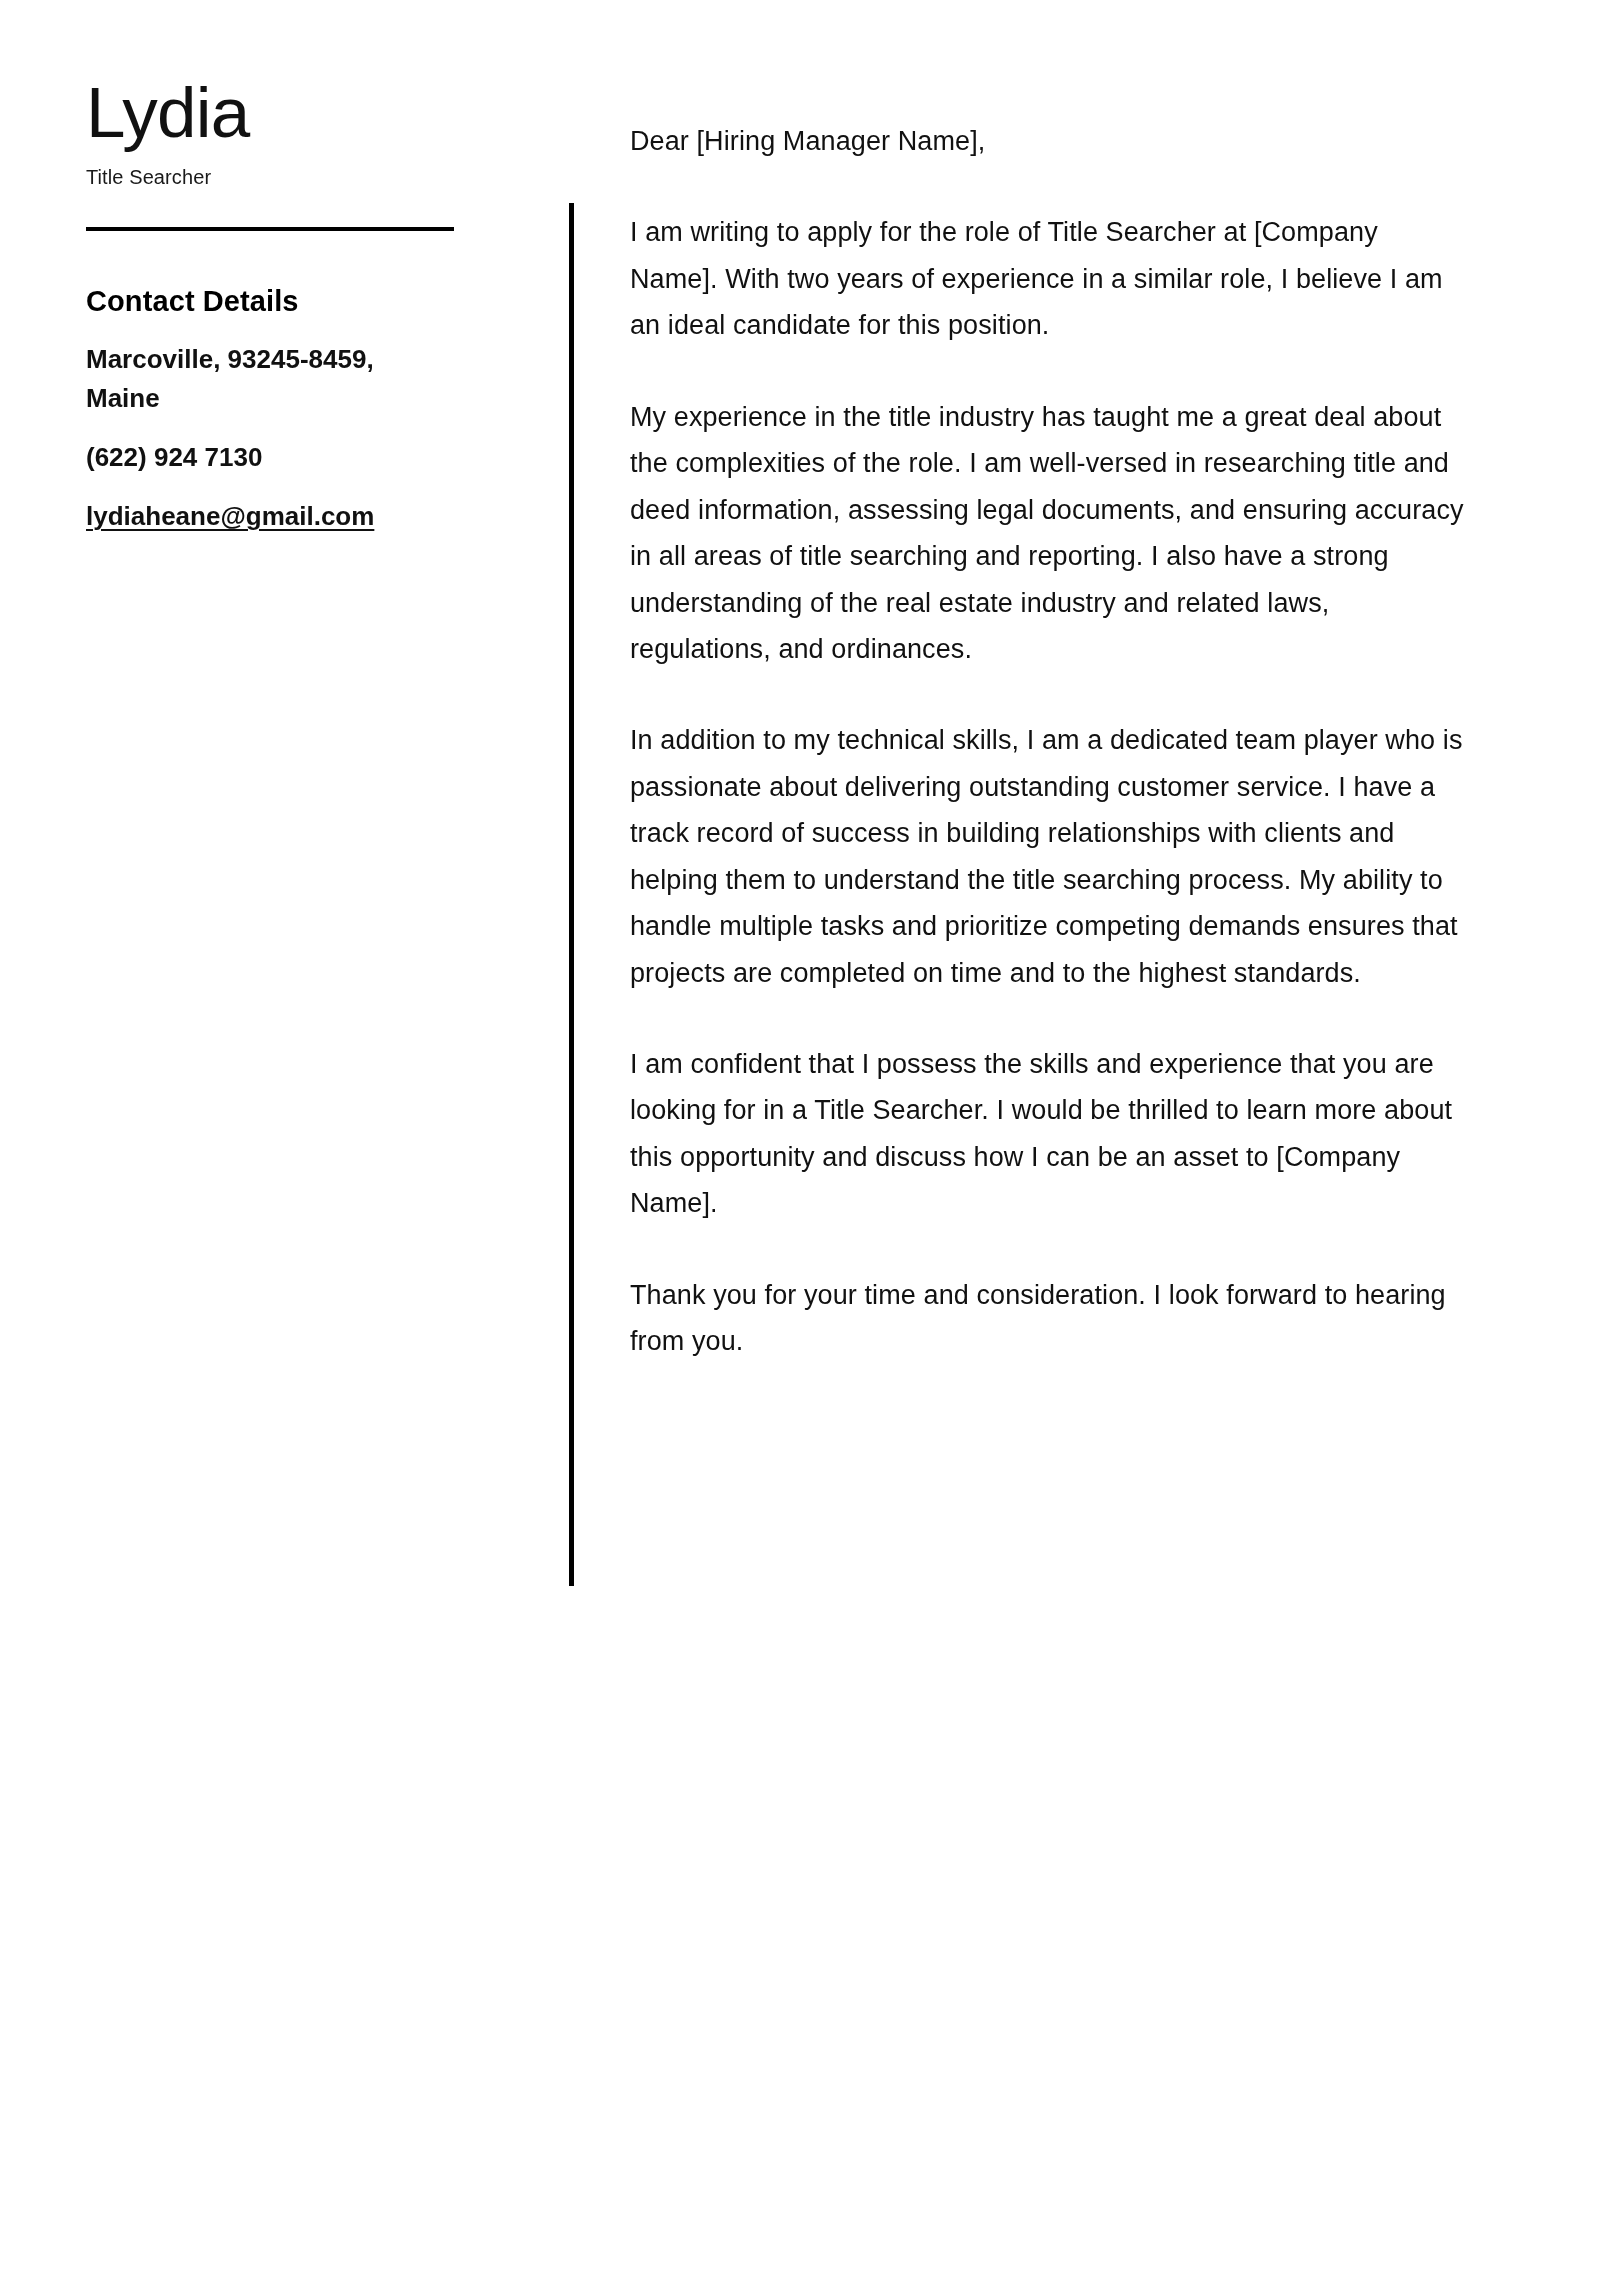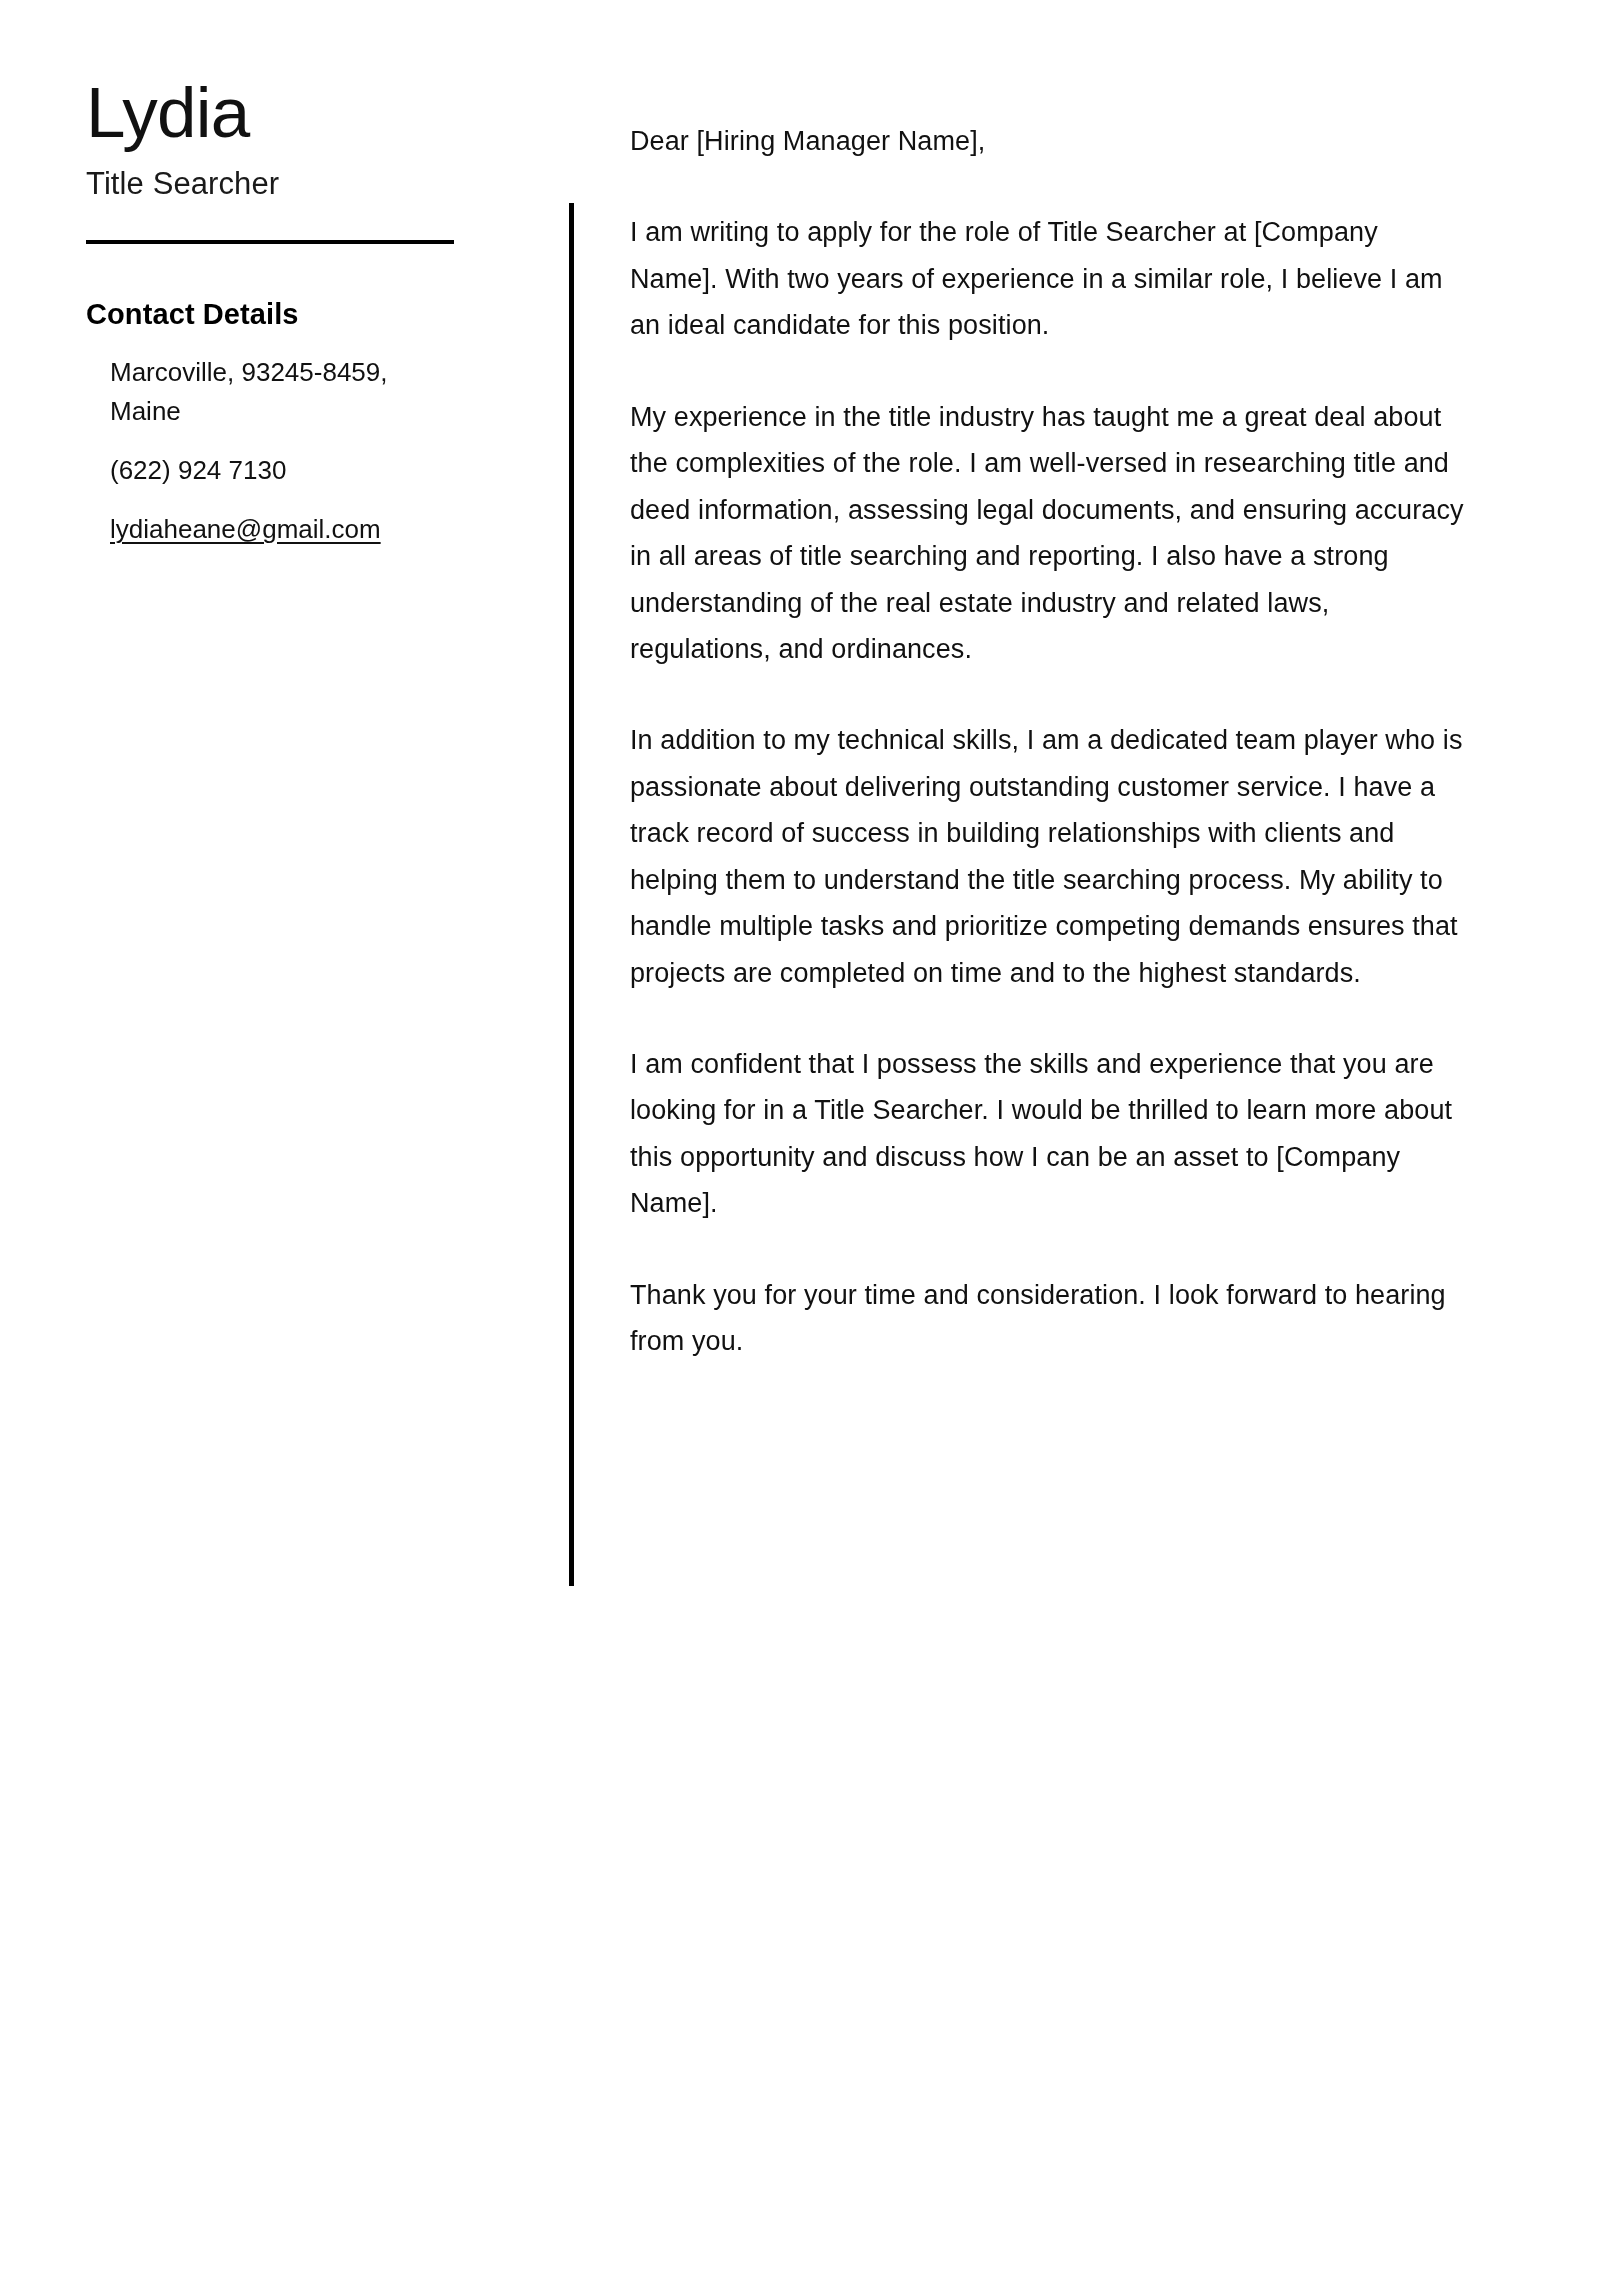--- a/index.html
+++ b/index.html
@@ -37,21 +37,21 @@
     display: block;
     font-size: 71px;
     font-weight: 300;
     letter-spacing: -0.7px;
     color: #111111;
     white-space: nowrap;
   }
 
   .job-title {
     margin-top: 17px;
-    font-size: 31px;
+    font-size: 20px;
     font-weight: 300;
     color: #1a1a1a;
     letter-spacing: 0.1px;
   }
 
   .sidebar-rule {
     margin-top: 38px;
     width: 368px;
     height: 3.3px;
     background: #000000;
@@ -64,26 +64,25 @@
     color: #000000;
     letter-spacing: 0.1px;
   }
 
   .contact-list {
     margin-top: 22px;
   }
 
   .contact-item {
     font-size: 26px;
-    font-weight: 400;
+    font-weight: 700;
     line-height: 1.52;
     color: #111111;
     margin-bottom: 19.6px;
     max-width: 308px;
-    margin-left: 24px;
   }
 
   .contact-item.email {
     text-decoration: underline;
     text-underline-offset: 3.9px;
     text-decoration-thickness: 2px;
     color: #111111;
     display: inline-block;
     cursor: pointer;
   }

